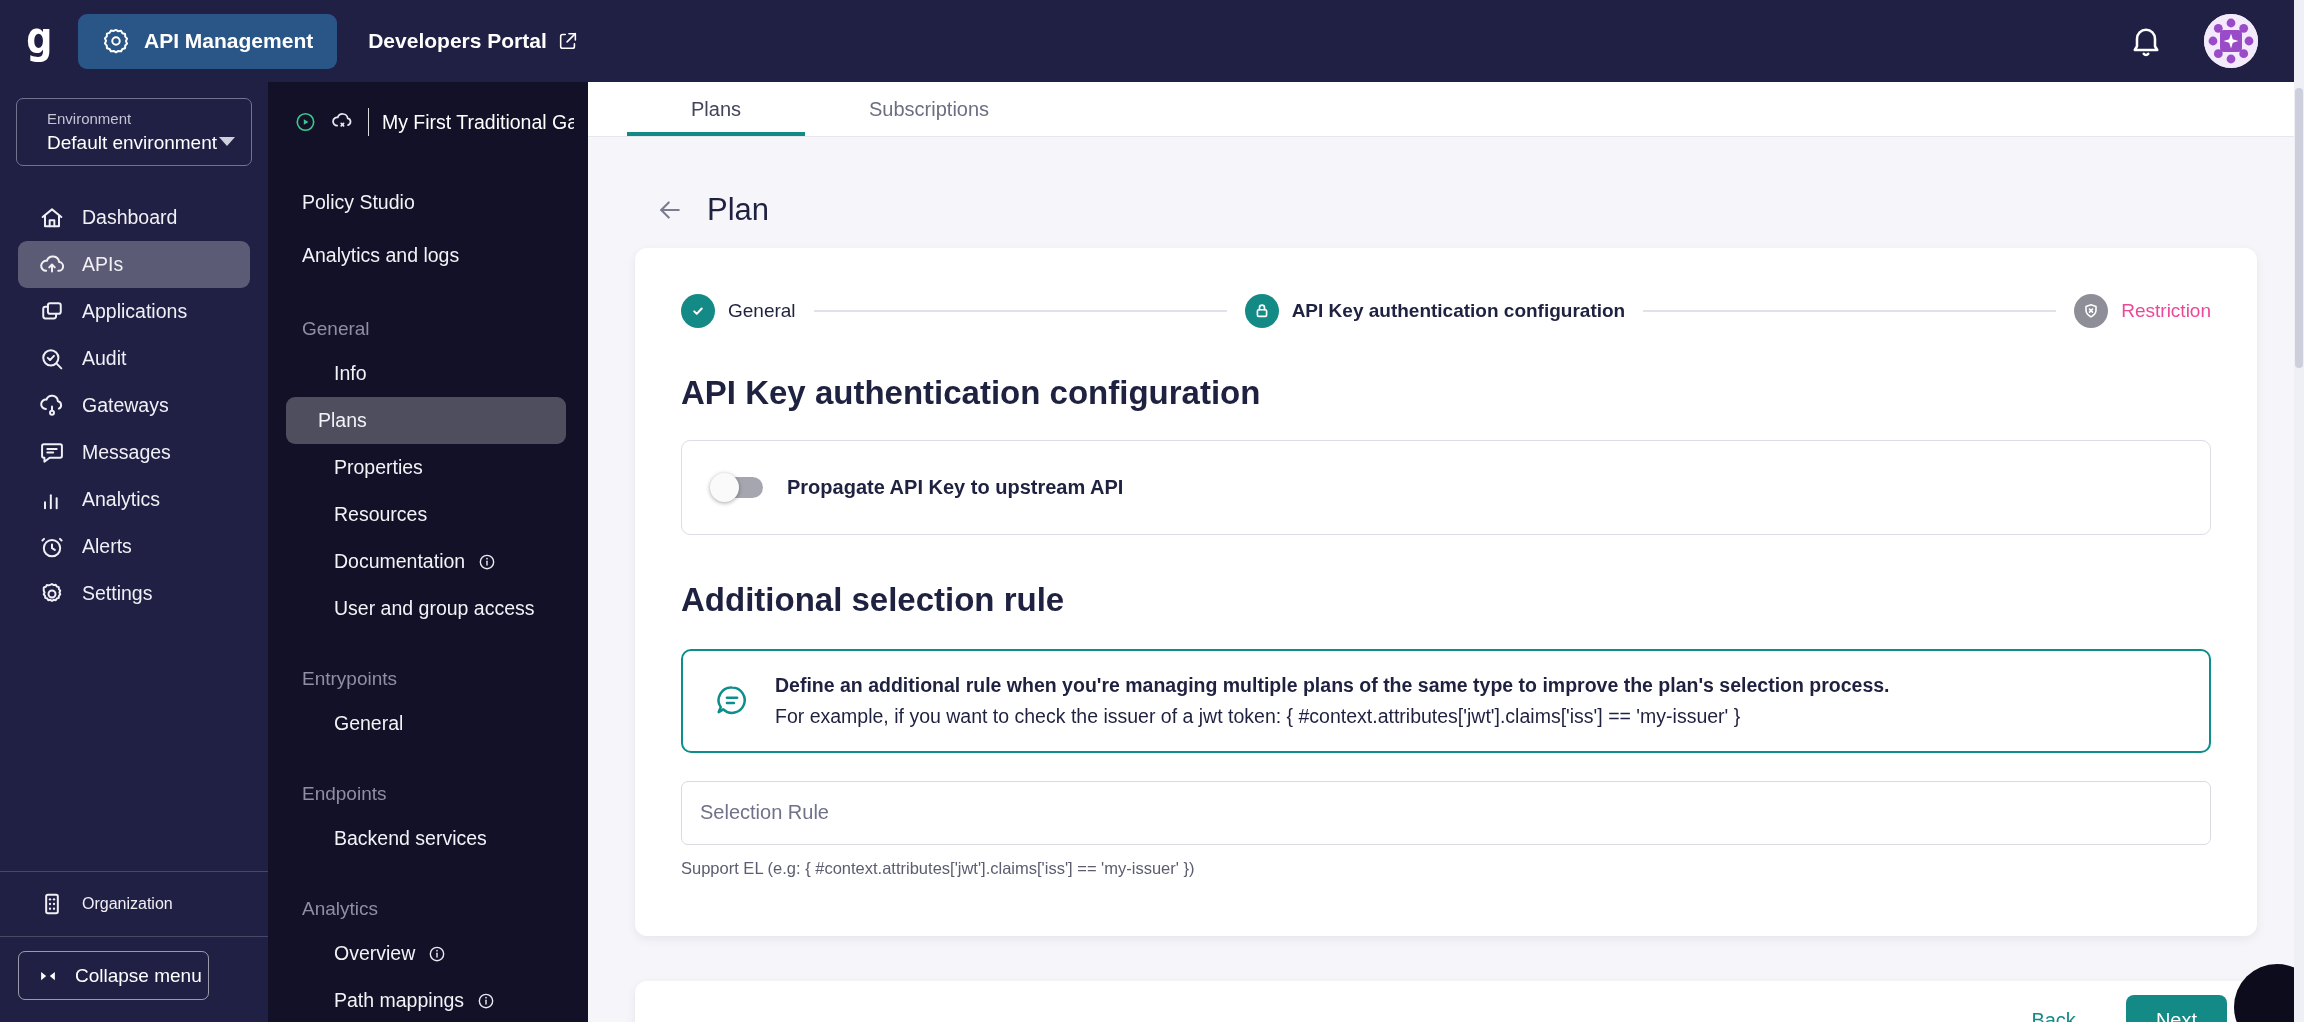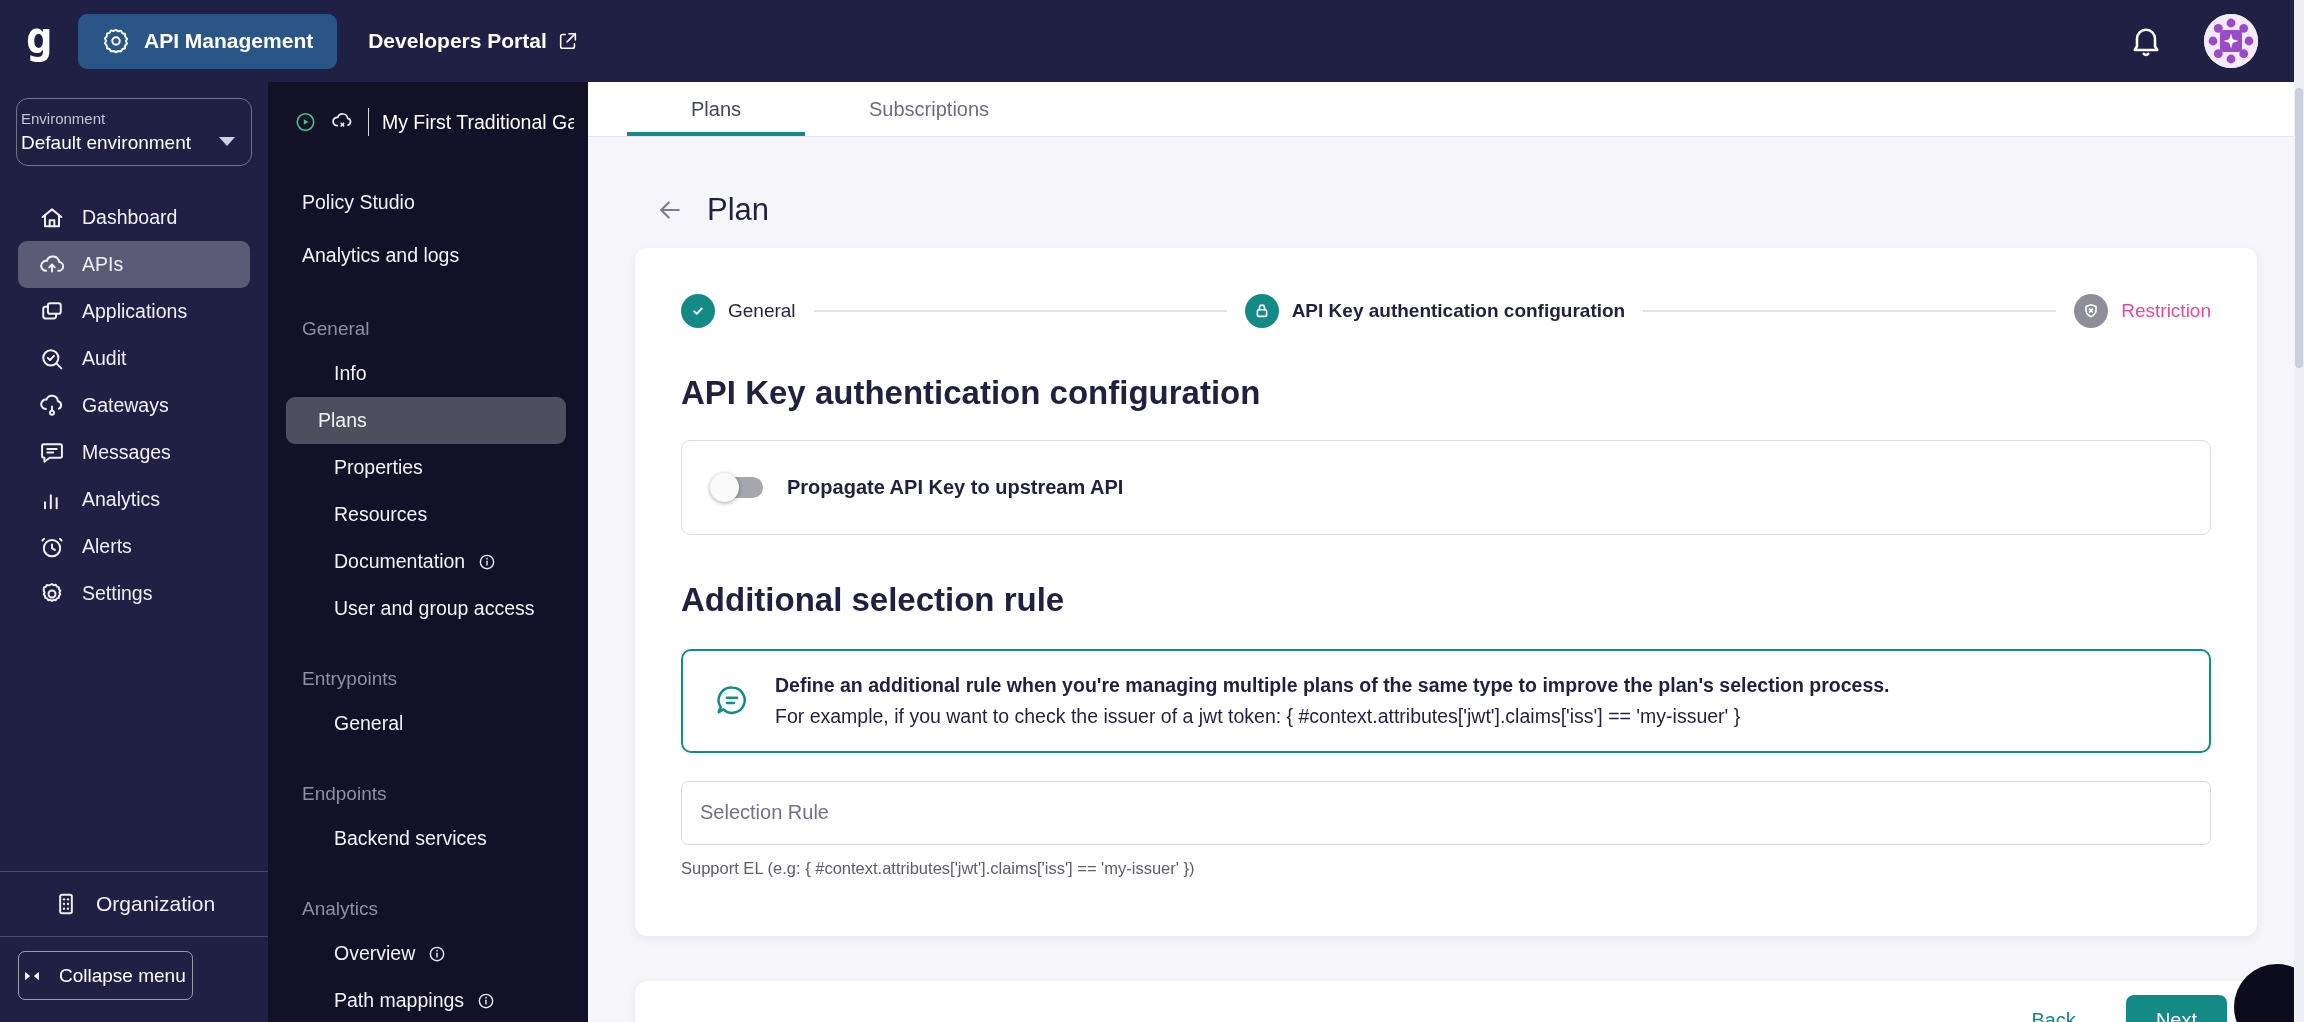--- a/index.html
+++ b/index.html
@@ -20,33 +20,33 @@
   .topbar-right{margin-left:auto;display:flex;align-items:center;gap:40px;padding-right:46px;}
   .bell{color:#fff;cursor:pointer;display:flex;}
   .avatar{width:54px;height:54px;border-radius:50%;background:#f3eafc;position:relative;cursor:pointer;flex:0 0 auto;}
   .avatar svg{position:absolute;inset:0;}
 
   
   .content-row{flex:1;display:flex;min-height:0;}
 
   
   .sidebar{width:268px;background:#201f44;display:flex;flex-direction:column;flex:0 0 auto;}
-  .env-box{margin:16px 16px 6px 16px;border:1px solid #72738e;border-radius:12px;padding:11px 4px;position:relative;cursor:pointer;}
+  .env-box{margin:16px 16px 6px 16px;border:1px solid #72738e;border-radius:7px;padding:11px 30px;position:relative;cursor:pointer;}
   .env-label{font-size:15px;color:#c3c4d4;}
   .env-value{font-size:19px;color:#fff;margin-top:5px;}
   .env-caret{position:absolute;right:16px;top:38px;width:0;height:0;border-left:8px solid transparent;border-right:8px solid transparent;border-top:9px solid #cfd0dc;}
   .nav1{margin-top:22px;padding:0 18px;display:flex;flex-direction:column;}
   .nav1-item{display:flex;align-items:center;gap:16px;height:47px;border-radius:9px;padding-left:20px;color:#f0f0f5;font-size:19.5px;cursor:pointer;}
   .nav1-item .ic{flex:0 0 auto;}
   .nav1-item.selected{background:rgba(255,255,255,0.27);}
   .sidebar-bottom{margin-top:auto;}
   .divider-h{height:1px;background:rgba(255,255,255,0.18);}
-  .org-item{display:flex;align-items:center;gap:16px;height:64px;padding-left:52px;color:#f0f0f5;font-size:21px;cursor:pointer;}
+  .org-item{display:flex;align-items:center;gap:16px;height:64px;padding-left:38px;color:#f0f0f5;font-size:16px;cursor:pointer;}
   .collapse-btn{margin:14px 18px 22px 18px;border:1px solid rgba(255,255,255,0.55);border-radius:7px;height:49px;
-    display:flex;align-items:center;gap:16px;padding-left:2px;color:#fff;font-size:19px;cursor:pointer;background:transparent;font-family:inherit;}
+    display:flex;align-items:center;gap:16px;padding-left:18px;color:#fff;font-size:19px;cursor:pointer;background:transparent;font-family:inherit;}
 
   
   .subnav{width:320px;background:#121127;flex:0 0 auto;display:flex;flex-direction:column;overflow:hidden;}
   .subnav-header{display:flex;align-items:center;gap:13px;padding:26px 14px 0 26px;}
   .subnav-sep{width:1.5px;height:28px;background:rgba(255,255,255,0.85);}
   .subnav-title{color:#fff;font-size:19.5px;font-weight:500;white-space:nowrap;overflow:hidden;}
   .nav2{margin-top:40px;display:flex;flex-direction:column;}
   .sn-top{height:53px;line-height:53px;padding-left:34px;color:#f2f2f7;font-size:19.5px;cursor:pointer;}
   .sn-section{margin-top:26px;height:42px;line-height:42px;padding-left:34px;color:#8e8fa3;font-size:19px;}
   .sn-item{height:47px;display:flex;align-items:center;gap:12px;padding-left:66px;color:#f2f2f7;font-size:19.5px;cursor:pointer;}

